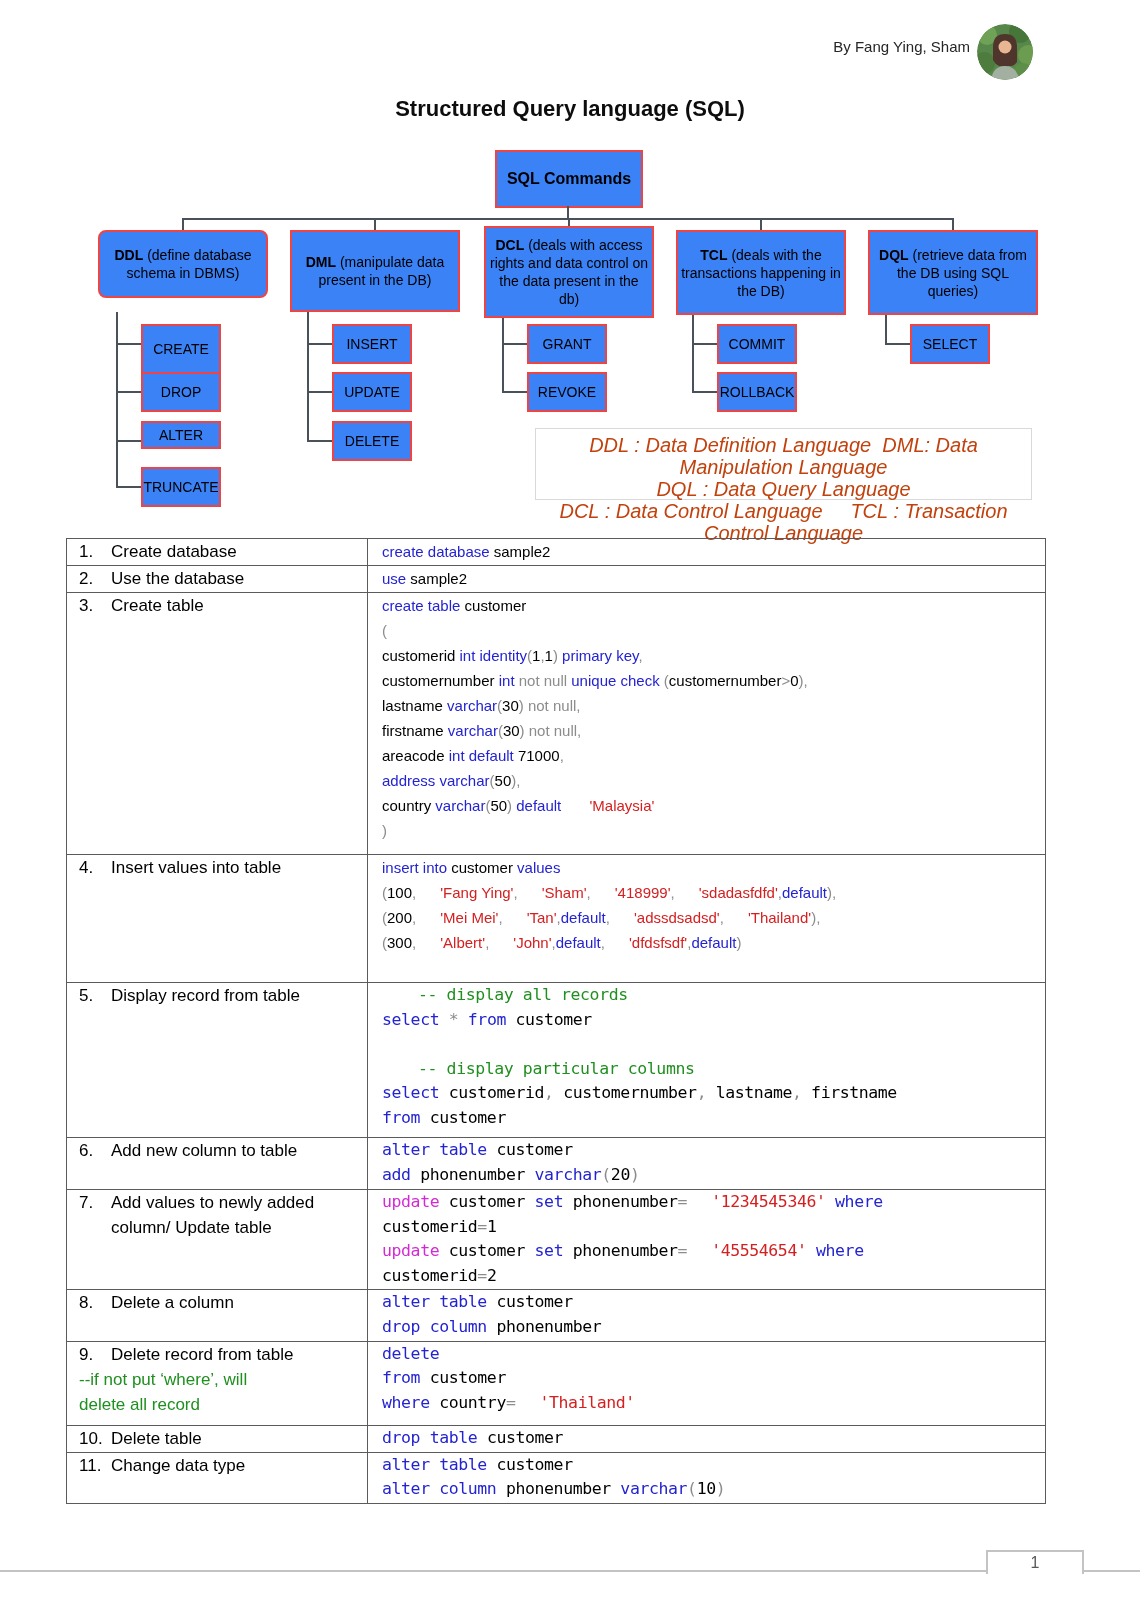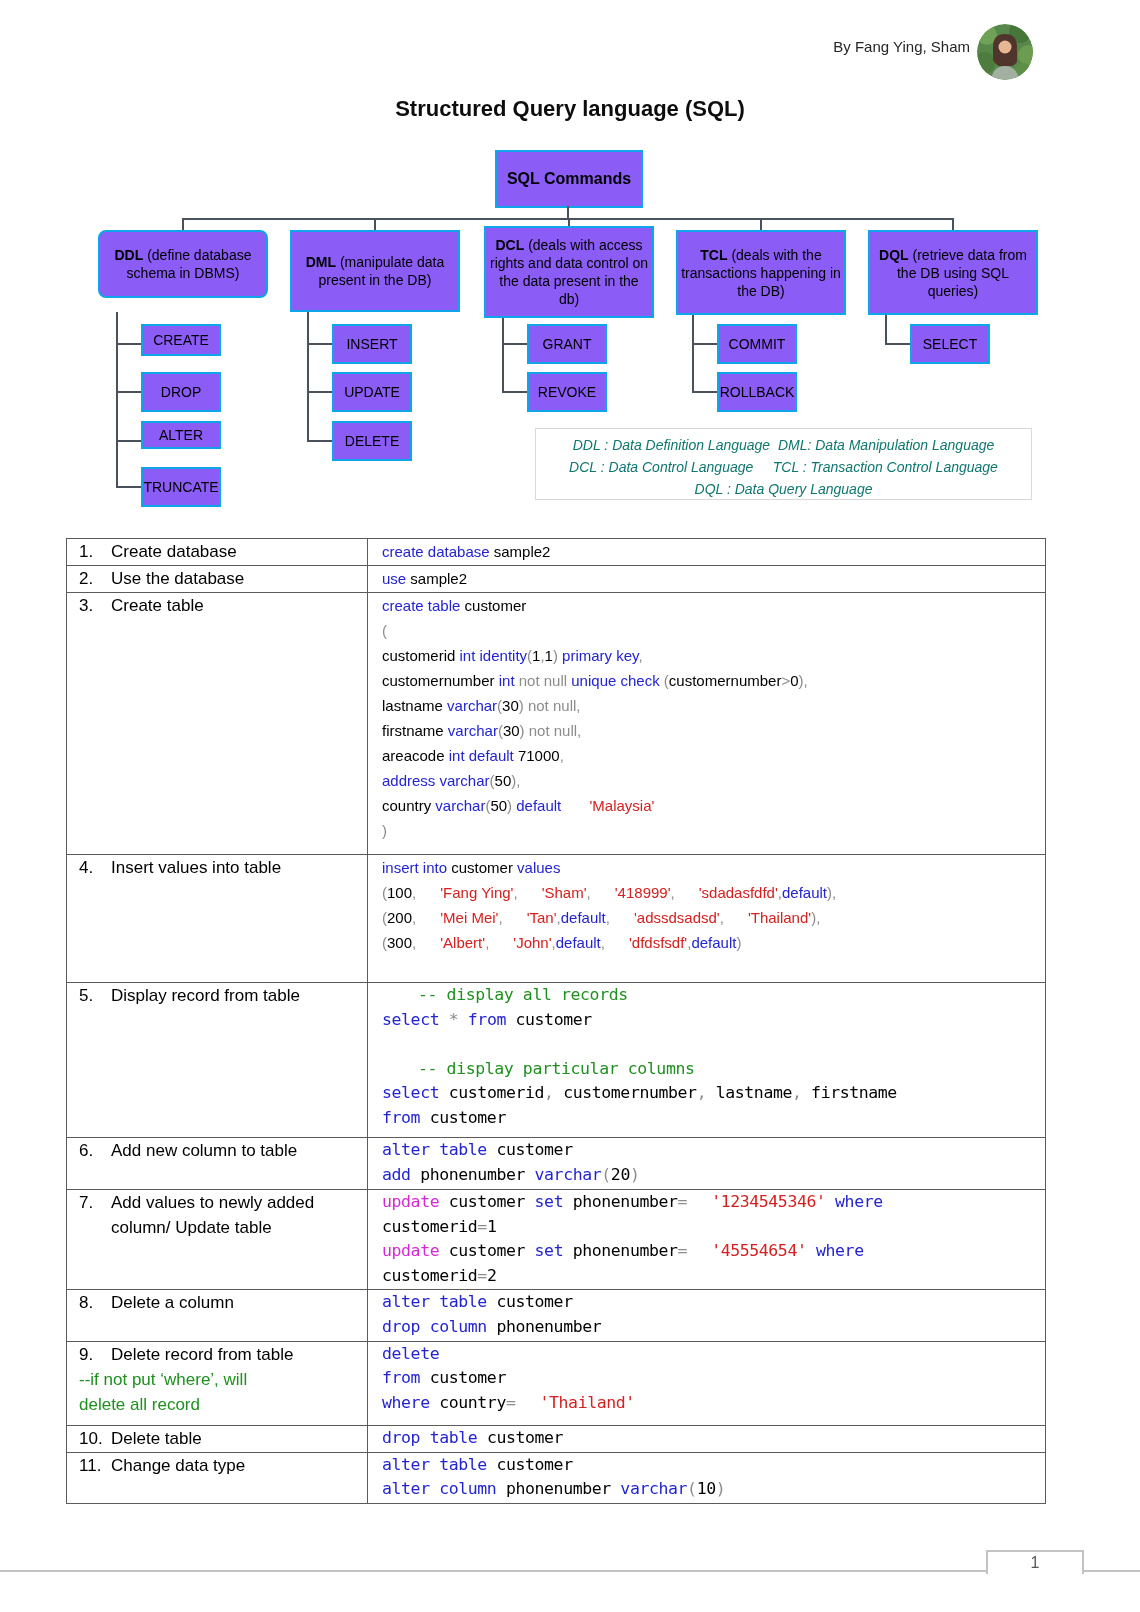--- a/index.html
+++ b/index.html
@@ -6,32 +6,32 @@
   .page{position:relative;width:1140px;height:1612px;background:#ffffff;
         font-family:"Liberation Sans",sans-serif;color:#000;overflow:hidden;}
 
   
   .byline{position:absolute;top:38px;right:170px;font-size:15px;color:#262626;}
   .avatar{position:absolute;top:24px;left:977px;width:56px;height:56px;border-radius:50%;overflow:hidden;}
   .doc-title{position:absolute;top:96px;left:0;width:1140px;text-align:center;
              font-size:22px;font-weight:bold;color:#0d0d0d;}
 
   
-  .box{position:absolute;border:2px solid #0ea5e9;background:#8b5cf6;display:flex;
+  .box{position:absolute;border:2px solid #ef4444;background:#3b82f6;display:flex;
        align-items:center;justify-content:center;text-align:center;box-sizing:border-box;}
   .root-box{font-weight:bold;font-size:16px;}
   .cat-box{font-size:14px;line-height:18px;padding:2px 3px;}
   .cat-box b{font-weight:bold;}
   .leaf-box{font-size:14px;}
   .dline{position:absolute;background:#49525a;}
 
   
   .legend{position:absolute;left:535px;top:428px;width:497px;height:72px;
           border:1.5px solid #d9d9d9;box-sizing:border-box;text-align:center;padding-top:5px;}
-  .legend-line{color:#0f766e;font-style:italic;font-size:14px;line-height:22px;white-space:pre-wrap;}
+  .legend-line{color:#c2410c;font-style:italic;font-size:20px;line-height:22px;white-space:pre-wrap;}
 
   
   .sql-table{position:absolute;left:66px;top:538px;width:980px;border-collapse:collapse;table-layout:fixed;}
   .sql-table td{border:1.5px solid #5b5b5b;vertical-align:top;box-sizing:border-box;}
   td.task{width:301px;padding:0 6px 0 12px;font-size:17px;line-height:25px;color:#000;}
   td.code{padding:0 8px 1px 14px;}
   .task-line{display:flex;}
   .num{width:32px;flex:none;}
   .task-text{flex:1;}
   .task-note{color:#1f8f1f;line-height:25px;}
@@ -84,21 +84,21 @@
       <div class="dline" style="left: 182px; top: 218px; width: 2px; height: 14px;"></div>
       <div class="dline" style="left: 374px; top: 218px; width: 2px; height: 14px;"></div>
       <div class="dline" style="left: 568px; top: 218px; width: 2px; height: 10px;"></div>
       <div class="dline" style="left: 760px; top: 218px; width: 2px; height: 14px;"></div>
       <div class="dline" style="left: 952px; top: 218px; width: 2px; height: 14px;"></div>
       <div class="box cat-box" style="left: 98px; top: 230px; width: 170px; height: 68px; border-radius: 8px;">
         <span><b>DDL</b> (define database schema in DBMS)</span>
       </div>
       <div class="dline" style="left: 116px; top: 312px; width: 2px; height: 176px;"></div>
       <div class="dline" style="left: 116px; top: 343px; width: 25px; height: 2px;"></div>
-      <div class="box leaf-box" style="left: 141px; top: 324px; width: 80px; height: 32px;">CREATE</div>
+      <div class="box leaf-box" style="left: 141px; top: 324px; width: 80px; height: 50px;">CREATE</div>
       <div class="dline" style="left: 116px; top: 391px; width: 25px; height: 2px;"></div>
       <div class="box leaf-box" style="left: 141px; top: 372px; width: 80px; height: 40px;">DROP</div>
       <div class="dline" style="left: 116px; top: 440px; width: 25px; height: 2px;"></div>
       <div class="box leaf-box" style="left: 141px; top: 421px; width: 80px; height: 28px;">ALTER</div>
       <div class="dline" style="left: 116px; top: 486px; width: 25px; height: 2px;"></div>
       <div class="box leaf-box" style="left: 141px; top: 467px; width: 80px; height: 40px;">TRUNCATE</div>
       <div class="box cat-box" style="left: 290px; top: 230px; width: 170px; height: 82px;">
         <span><b>DML</b> (manipulate data present in the DB)</span>
       </div>
       <div class="dline" style="left: 307px; top: 312px; width: 2px; height: 130px;"></div>
@@ -127,22 +127,22 @@
       <div class="box cat-box" style="left: 868px; top: 230px; width: 170px; height: 85px;">
         <span><b>DQL</b> (retrieve data from the DB using SQL queries)</span>
       </div>
       <div class="dline" style="left: 885px; top: 315px; width: 2px; height: 30px;"></div>
       <div class="dline" style="left: 885px; top: 343px; width: 25px; height: 2px;"></div>
       <div class="box leaf-box" style="left: 910px; top: 324px; width: 80px; height: 40px;">SELECT</div>
     </div>
 
   <div class="legend" id="legend">
       <div class="legend-line">DDL : Data Definition Language  DML: Data Manipulation Language</div>
+      <div class="legend-line">DQL : Data Query Language</div>
       <div class="legend-line">DCL : Data Control Language     TCL : Transaction Control Language</div>
-      <div class="legend-line">DQL : Data Query Language</div>
     </div>
 
   <table class="sql-table">
     <tbody id="table-body">
         <tr style="height: 26px;">
           <td class="task">
             <div class="task-line">
               <span class="num">1.</span>
               <span class="task-text">Create database</span>
             </div>

